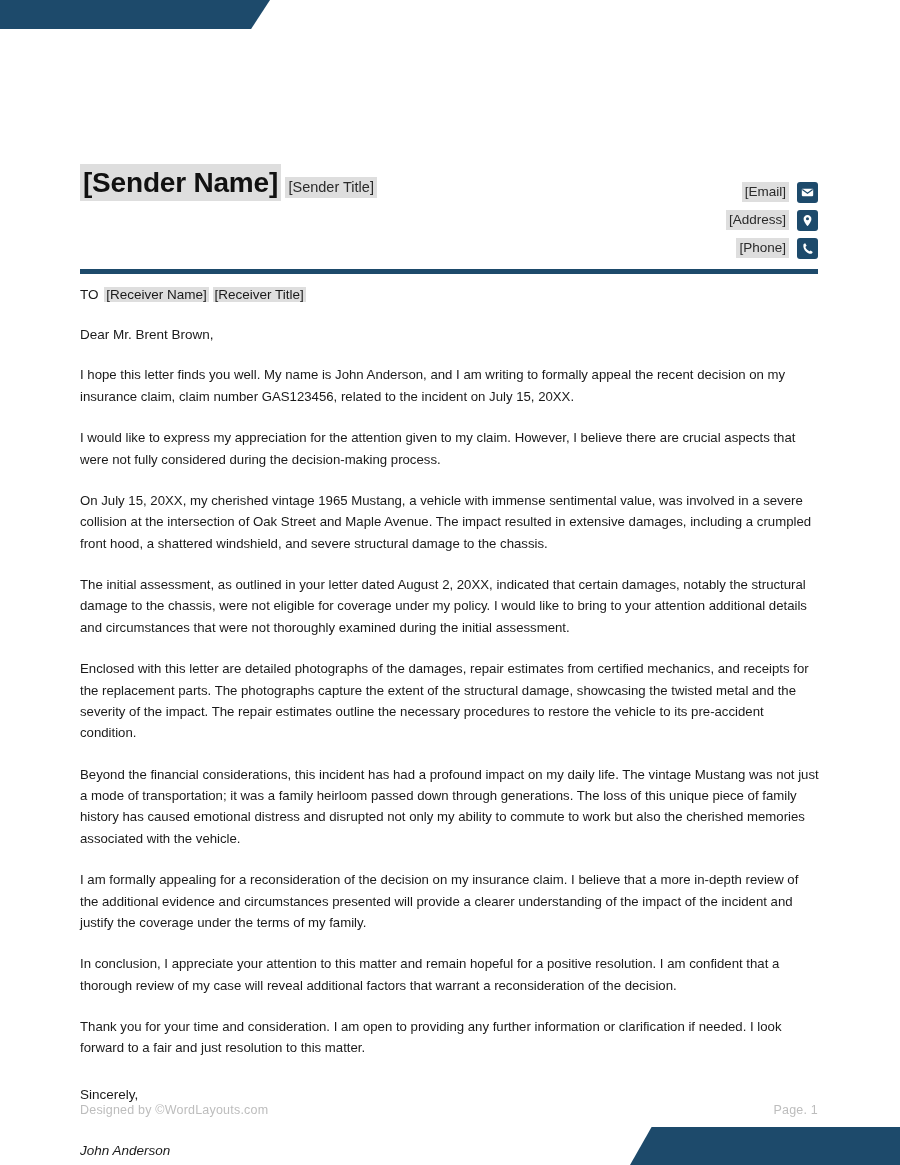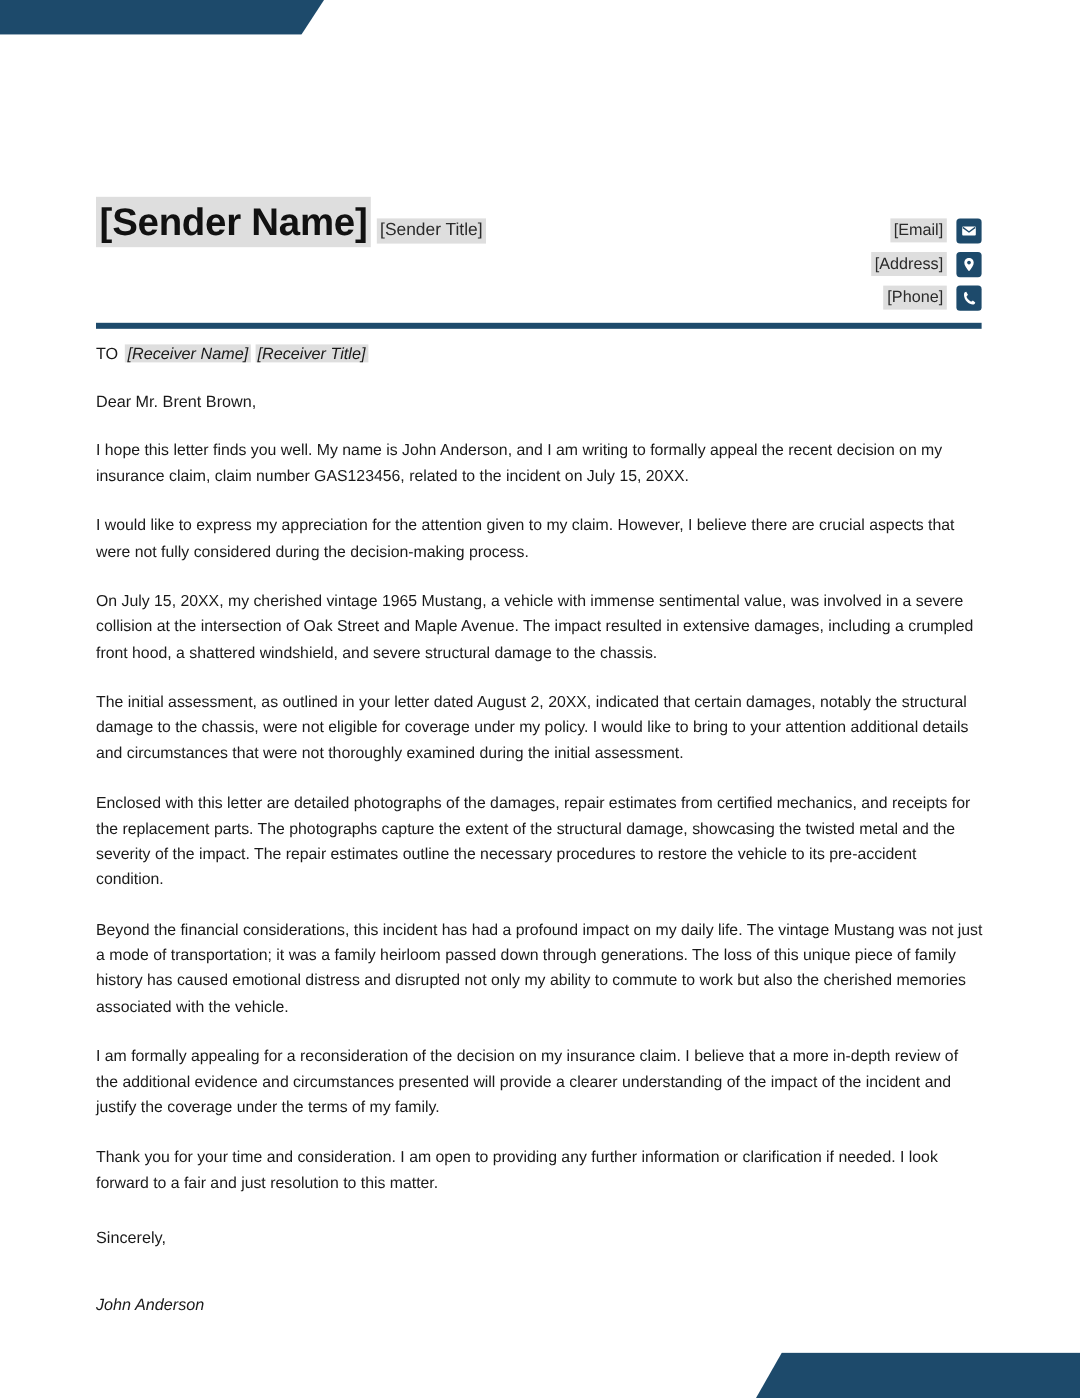--- a/index.html
+++ b/index.html
@@ -47,21 +47,21 @@
     right: 82px;
     display: flex;
     align-items: flex-start;
     justify-content: space-between;
   }
   .sender-block {
     padding-top: 4px;
   }
   .sender-name {
     display: inline-block;
-    font-size: 32px;
+    font-size: 28px;
     font-weight: bold;
     color: #111111;
     background: #dedede;
     line-height: 1.25;
     padding: 1px 3px;
     letter-spacing: -0.2px;
   }
   .sender-title {
     display: inline-block;
     font-size: 14.5px;
@@ -124,21 +124,20 @@
   .to-line {
     font-size: 13.5px;
     color: #1a1a1a;
     margin-bottom: 20px;
     line-height: 1.4;
   }
   .to-label { margin-right: 2px; }
   .placeholder {
     background: #dedede;
     padding: 0 2px;
-    font-style: italic;
   }
   .salutation {
     font-size: 13.5px;
     color: #1a1a1a;
     margin: 0 0 20px 0;
     line-height: 1.45;
   }
   .para {
     font-size: 13.2px;
     color: #1a1a1a;
@@ -237,21 +236,26 @@
 
     <p class="salutation">Dear Mr. Brent Brown,</p>
 
     <p class="para">I hope this letter finds you well. My name is John Anderson, and I am writing to formally appeal the recent decision on my insurance claim, claim number GAS123456, related to the incident on July 15, 20XX.</p>
     <p class="para">I would like to express my appreciation for the attention given to my claim. However, I believe there are crucial aspects that were not fully considered during the decision-making process.</p>
     <p class="para">On July 15, 20XX, my cherished vintage 1965 Mustang, a vehicle with immense sentimental value, was involved in a severe collision at the intersection of Oak Street and Maple Avenue. The impact resulted in extensive damages, including a crumpled front hood, a shattered windshield, and severe structural damage to the chassis.</p>
     <p class="para">The initial assessment, as outlined in your letter dated August 2, 20XX, indicated that certain damages, notably the structural damage to the chassis, were not eligible for coverage under my policy. I would like to bring to your attention additional details and circumstances that were not thoroughly examined during the initial assessment.</p>
     <p class="para">Enclosed with this letter are detailed photographs of the damages, repair estimates from certified mechanics, and receipts for the replacement parts. The photographs capture the extent of the structural damage, showcasing the twisted metal and the severity of the impact. The repair estimates outline the necessary procedures to restore the vehicle to its pre-accident condition.</p>
     <p class="para">Beyond the financial considerations, this incident has had a profound impact on my daily life. The vintage Mustang was not just a mode of transportation; it was a family heirloom passed down through generations. The loss of this unique piece of family history has caused emotional distress and disrupted not only my ability to commute to work but also the cherished memories associated with the vehicle.</p>
     <p class="para">I am formally appealing for a reconsideration of the decision on my insurance claim. I believe that a more in-depth review of the additional evidence and circumstances presented will provide a clearer understanding of the impact of the incident and justify the coverage under the terms of my family.</p>
+    <p class="para">In conclusion, I appreciate your attention to this matter and remain hopeful for a positive resolution. I am confident that a thorough review of my case will reveal additional factors that warrant a reconsideration of the decision.</p>
     <p class="para">Thank you for your time and consideration. I am open to providing any further information or clarification if needed. I look forward to a fair and just resolution to this matter.</p>
 
     <p class="closing">Sincerely,</p>
     <p class="signer">John Anderson</p>
 
   </div>
 
+  <div class="footer">
+    <span class="footer-credit">Designed by ©WordLayouts.com</span>
+    <span class="footer-page">Page. 1</span>
+  </div>
 
 </div>
 
 </body></html>

